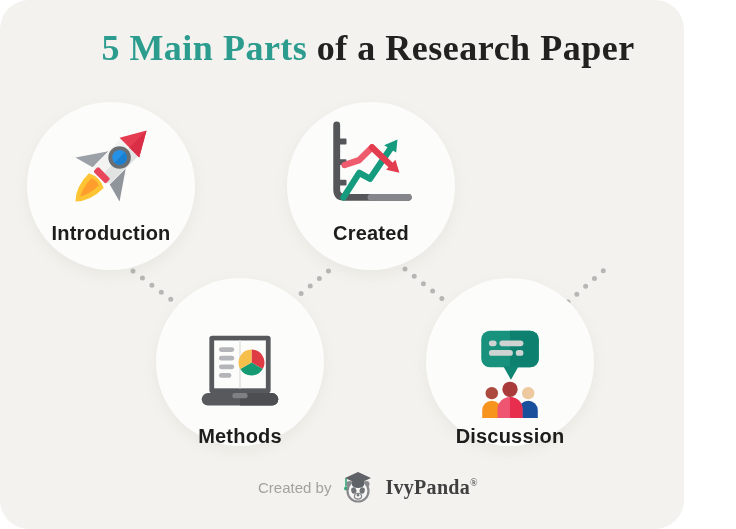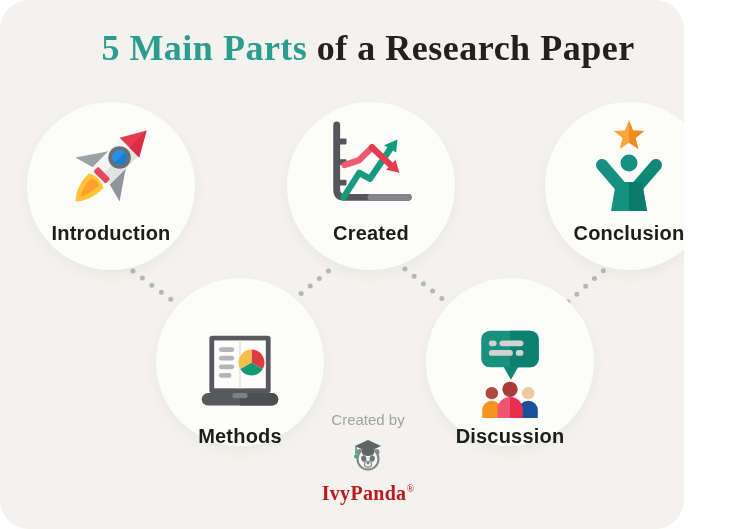--- a/index.html
+++ b/index.html
@@ -44,26 +44,26 @@
     letter-spacing:.2px;line-height:20px;
   }
   #c-introduction{left:27px;top:102px;}
   #c-results{left:287px;top:102px;}
   #c-conclusion{left:545px;top:102px;}
   #c-methods{left:156px;top:278px;}
   #c-discussion{left:426px;top:278px;}
   .connectors{position:absolute;left:0;top:0;pointer-events:none;}
   .footer{
     position:absolute;left:0;bottom:24px;width:736px;
-    display:flex;align-items:center;justify-content:center;gap:9px;flex-direction:column;
+    display:flex;align-items:center;justify-content:center;gap:9px;
   }
   .created-by{font-size:15px;color:#a3a39e;}
   .brand{
     font-family:"Liberation Serif", serif;
-    font-weight:bold;font-size:20px;color:#b91c1c;letter-spacing:.3px;
+    font-weight:bold;font-size:20px;color:#404040;letter-spacing:.3px;
   }
   .brand sup{font-size:10px;font-weight:normal;}
 </style>
 </head>
 <body>
 
 <div class="canvas">
 
   <div class="title"><span class="accent">5 Main Parts</span><span> of a Research Paper</span></div>
 
@@ -109,37 +109,20 @@
         <polyline points="23,49 38,44 51,31" stroke="#ee5b6c" stroke-width="6.5" fill="none" stroke-linecap="round" stroke-linejoin="round"></polyline>
         <polyline points="22,82 38,57 49,63 70,32" stroke="#159b7e" stroke-width="6.5" fill="none" stroke-linecap="round" stroke-linejoin="round"></polyline>
         <polygon points="77,23 75.7,36.1 63.4,28.7" fill="#159b7e"></polygon>
         <polyline points="51,31 70,49" stroke="#e23c4e" stroke-width="6.5" fill="none" stroke-linecap="round"></polyline>
         <polygon points="79,57 65.4,53.9 75,43.7" fill="#e23c4e"></polygon>
       </svg>
     </div>
     <div class="label">Created</div>
   </div>
 
-  <div class="bubble top" id="c-conclusion">
-    <div class="icon-box">
-      <svg width="100" height="100" viewBox="0 0 100 100">
-        <clipPath id="starRight">
-            <rect x="50" y="0" width="50" height="40"></rect>
-          </clipPath>
-        <polygon id="star" points="50,4 54,14.5 65.2,15.1 56.5,22.1 59.4,32.9 50,26.8 40.6,32.9 43.5,22.1 34.8,15.1 46,14.5" fill="#f9a63a"></polygon>
-        <polygon points="50,4 54,14.5 65.2,15.1 56.5,22.1 59.4,32.9 50,26.8 40.6,32.9 43.5,22.1 34.8,15.1 46,14.5" fill="#ef8c1f" clip-path="url(#starRight)"></polygon>
-        <line x1="42" y1="71" x2="23" y2="49" stroke="#149180" stroke-width="12" stroke-linecap="round"></line>
-        <line x1="58" y1="71" x2="77" y2="49" stroke="#0f8875" stroke-width="12" stroke-linecap="round"></line>
-        <circle cx="50" cy="47" r="8.5" fill="#149180"></circle>
-        <polygon points="37,66 63,66 68,95 32,95" fill="#149180"></polygon>
-        <polygon points="50,66 63,66 68,95 50,95" fill="#0b7c6b"></polygon>
-      </svg>
-    </div>
-    <div class="label">Conclusion</div>
-  </div>
 
   <div class="bubble bottom" id="c-methods">
     <div class="icon-box">
       <svg width="96" height="90" viewBox="0 0 100 94">
         <rect x="18" y="8" width="64" height="60" rx="3" fill="#57595d"></rect>
         <rect x="23" y="13" width="54" height="50" fill="#fcfcfb"></rect>
         <rect x="49" y="13" width="2" height="50" fill="#e8e8e6"></rect>
         <rect x="28" y="20" width="16" height="5" rx="2.5" fill="#b3b5b8"></rect>
         <rect x="28" y="29" width="16" height="5" rx="2.5" fill="#b3b5b8"></rect>
         <rect x="28" y="38" width="16" height="5" rx="2.5" fill="#b3b5b8"></rect>

